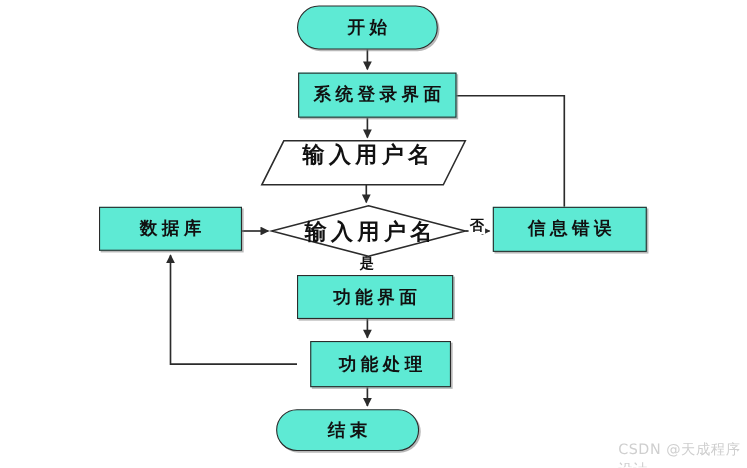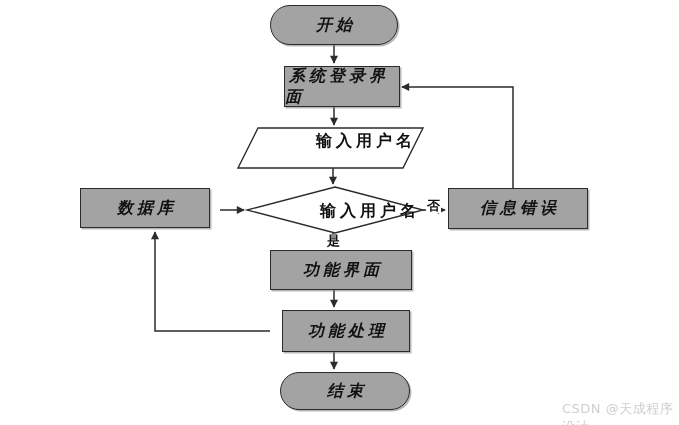--- a/index.html
+++ b/index.html
@@ -16,35 +16,34 @@
     font-family:"DejaVu Serif","Liberation Serif",serif;
     overflow:hidden;
   }
   .lines{position:absolute;left:0;top:0;z-index:0;}
   .ln{stroke:var(--stroke);stroke-width:1.5;fill:none;}
   .shape{stroke:var(--stroke);stroke-width:1.4;fill:#ffffff;}
   .arrowhead{fill:var(--stroke);}
   .node{
     position:absolute;z-index:1;
     box-sizing:border-box;
-    background:#a3a3a3;
+    background:#5eead4;
     border:1.4px solid var(--stroke);
     display:flex;align-items:center;justify-content:center;
     color:var(--text);
     font-weight:bold;font-size:16px;letter-spacing:4px;
     text-indent:4px;
     box-shadow:1.5px 1.5px 0 rgba(125,125,125,.55);
-    font-style:italic;
   }
   .terminator{border-radius:20px;}
   .floating-label{
     position:absolute;z-index:2;
     color:var(--text);
-    font-weight:bold;font-size:16px;letter-spacing:4px;
-    text-indent:4px;text-align:right;
+    font-weight:bold;font-size:20px;letter-spacing:4px;
+    text-indent:4px;text-align:center;
     line-height:19px;
   }
   .edge-label{
     position:absolute;z-index:2;
     color:var(--text);
     font-size:13px;font-weight:bold;
     background:#ffffff;padding:0 1px;
     line-height:14px;
   }
   .watermark{
@@ -79,49 +78,49 @@
     <line class="ln" x1="334" y1="352" x2="334" y2="369" marker-end="url(#arw)"></line>
 
     <polygon class="shape" points="258,128 423,128 403,168 238,168"></polygon>
     <polygon class="shape" points="335,187 423,210 335,233 247,210"></polygon>
   </svg>
 
   <div class="node terminator" style="left:270px;top:5px;width:128px;height:40px;">
     <span>开始</span>
   </div>
 
-  <div class="node" style="left:284px;top:66px;width:116px;height:41px;">
+  <div class="node" style="left:271px;top:66px;width:144px;height:41px;">
     <span>系统登录界面</span>
   </div>
 
   <div class="floating-label" style="left:250px;top:131px;width:166px;">
     <div>输入用户名</div>
   </div>
 
   <div class="floating-label" style="left:250px;top:201px;width:170px;">
     <span>输入用户名</span>
   </div>
 
-  <div class="node" style="left:80px;top:188px;width:130px;height:40px;">
+  <div class="node" style="left:90px;top:188px;width:130px;height:40px;">
     <span>数据库</span>
   </div>
 
   <div class="node" style="left:448px;top:188px;width:140px;height:41px;">
     <span>信息错误</span>
   </div>
 
   <div class="node" style="left:270px;top:250px;width:142px;height:40px;">
     <span>功能界面</span>
   </div>
 
   <div class="node" style="left:270px;top:310px;width:128px;height:42px;margin-left:12px;">
     <span>功能处理</span>
   </div>
 
-  <div class="node terminator" style="left:280px;top:372px;width:130px;height:38px;border-radius:19px;">
+  <div class="node terminator" style="left:251px;top:372px;width:130px;height:38px;border-radius:19px;">
     <span>结束</span>
   </div>
 
   <div class="edge-label" style="left:426px;top:199px;">否</div>
   <div class="edge-label" style="left:326px;top:234px;">是</div>
 
   <div class="watermark">CSDN @天成程序设计</div>
 
 </div>
 

